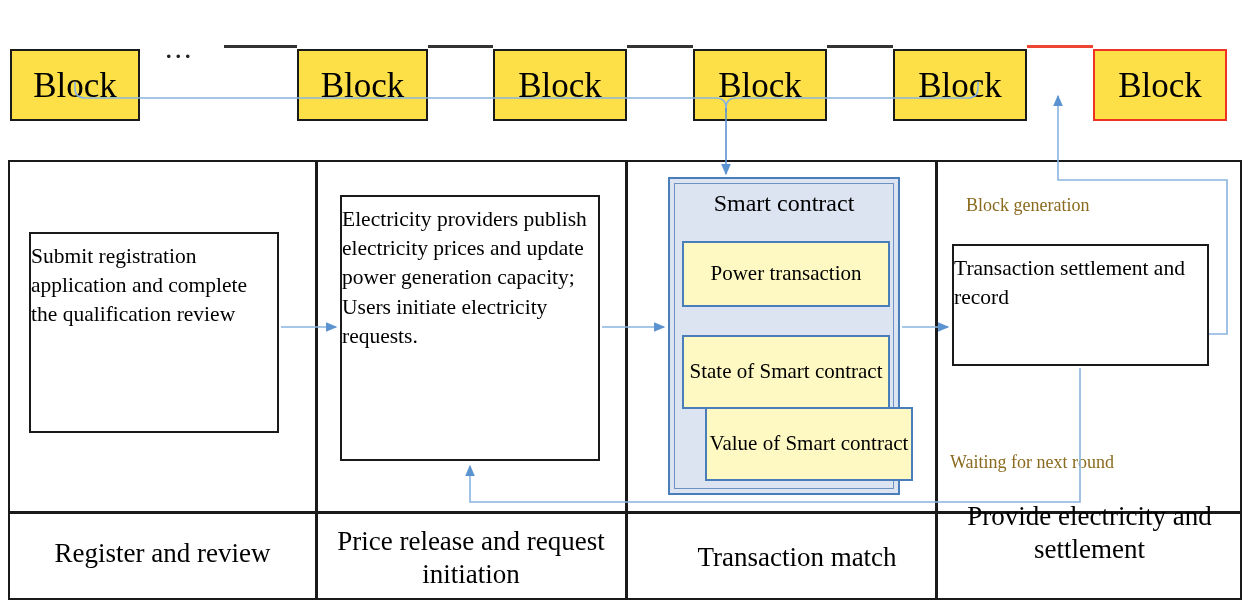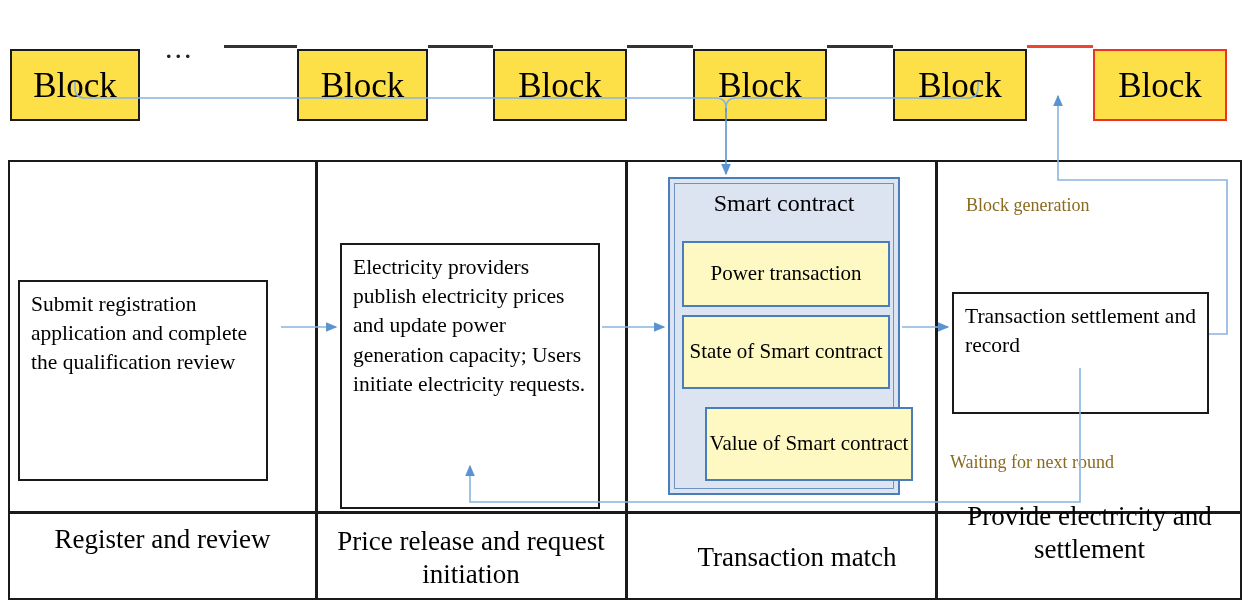--- a/index.html
+++ b/index.html
@@ -66,23 +66,22 @@
   }
 
   
   .stage-box {
     position: absolute;
     box-sizing: border-box;
     border: 2.5px solid #1a1a1a;
     background: #ffffff;
     font-size: 21.5px;
     line-height: 1.36;
-    padding: 8px 10px 6px 11px;
-    color: #000;
-    margin-top: 48px;
+    padding: 8px 10px 6px 0;
+    color: #000;
   }
 
   
   .sc-outer {
     position: absolute;
     box-sizing: border-box;
     border: 2.5px solid #4a7ebb;
     background: #dce3f1;
     padding: 12px;
   }
@@ -182,38 +181,38 @@
   <div class="vdiv" style="left:315px; top:160px; height:353px;"></div>
   <div class="vdiv" style="left:625px; top:160px; height:353px;"></div>
   <div class="vdiv" style="left:935px; top:160px; height:353px;"></div>
 
   <div class="vdiv" style="left:8px; top:511px; width:1234px; height:2.5px;"></div>
 
   <div class="vdiv" style="left:315px; top:513px; height:87px;"></div>
   <div class="vdiv" style="left:625px; top:513px; height:87px;"></div>
   <div class="vdiv" style="left:935px; top:513px; height:87px;"></div>
 
-  <div class="stage-box" style="left:18px; top:232px; width:250px; height:201px;">Submit registration application and complete the qualification review</div>
+  <div class="stage-box" style="left:29px; top:232px; width:250px; height:201px;">Submit registration application and complete the qualification review</div>
 
   <div class="stage-box" style="left:340px; top:195px; width:260px; height:266px;">Electricity providers publish electricity prices and update power generation capacity; Users initiate electricity requests.</div>
 
   <div class="stage-box" style="left:952px; top:244px; width:257px; height:122px;">Transaction settlement and record</div>
 
   <div class="sc-outer" style="left:668px; top:177px; width:232px; height:318px;">
     <div class="sc-inner-frame"></div>
     <div class="sc-title">Smart contract</div>
     <div class="sc-sub" style="left:12px; top:62px; width:208px; height:66px;">Power transaction</div>
-    <div class="sc-sub" style="left:12px; top:136px; width:208px; height:74px;">State of Smart contract</div>
+    <div class="sc-sub" style="left:12px; top:156px; width:208px; height:74px;">State of Smart contract</div>
     <div class="sc-sub" style="left:12px; top:228px; width:208px; height:74px;margin-left:23px;">Value of Smart contract</div>
   </div>
 
   <div class="annot" style="left:966px; top:196px;">Block generation</div>
   <div class="annot" style="left:950px; top:453px;text-align:center;">Waiting for next round</div>
 
-  <div class="footer-label" style="left:12px; top:501px; width:301px; height:76px;">Register and review</div>
+  <div class="footer-label" style="left:12px; top:515px; width:301px; height:76px;">Register and review</div>
   <div class="footer-label" style="left:319px; top:515px; width:304px; height:85px;">Price release and request initiation</div>
   <div class="footer-label" style="left:645px; top:515px; width:304px; height:85px;">Transaction match</div>
   <div class="footer-label" style="left:939px; top:490px; width:301px; height:85px;">Provide electricity and settlement</div>
 
   <svg id="wires" viewBox="0 0 1250 605">
     <defs>
       <marker id="arrowhead" markerWidth="8" markerHeight="8" refX="6.2" refY="3" orient="auto">
         <path d="M0,0 L7,3 L0,6 z" fill="#5b92d0"></path>
       </marker>
     </defs>

